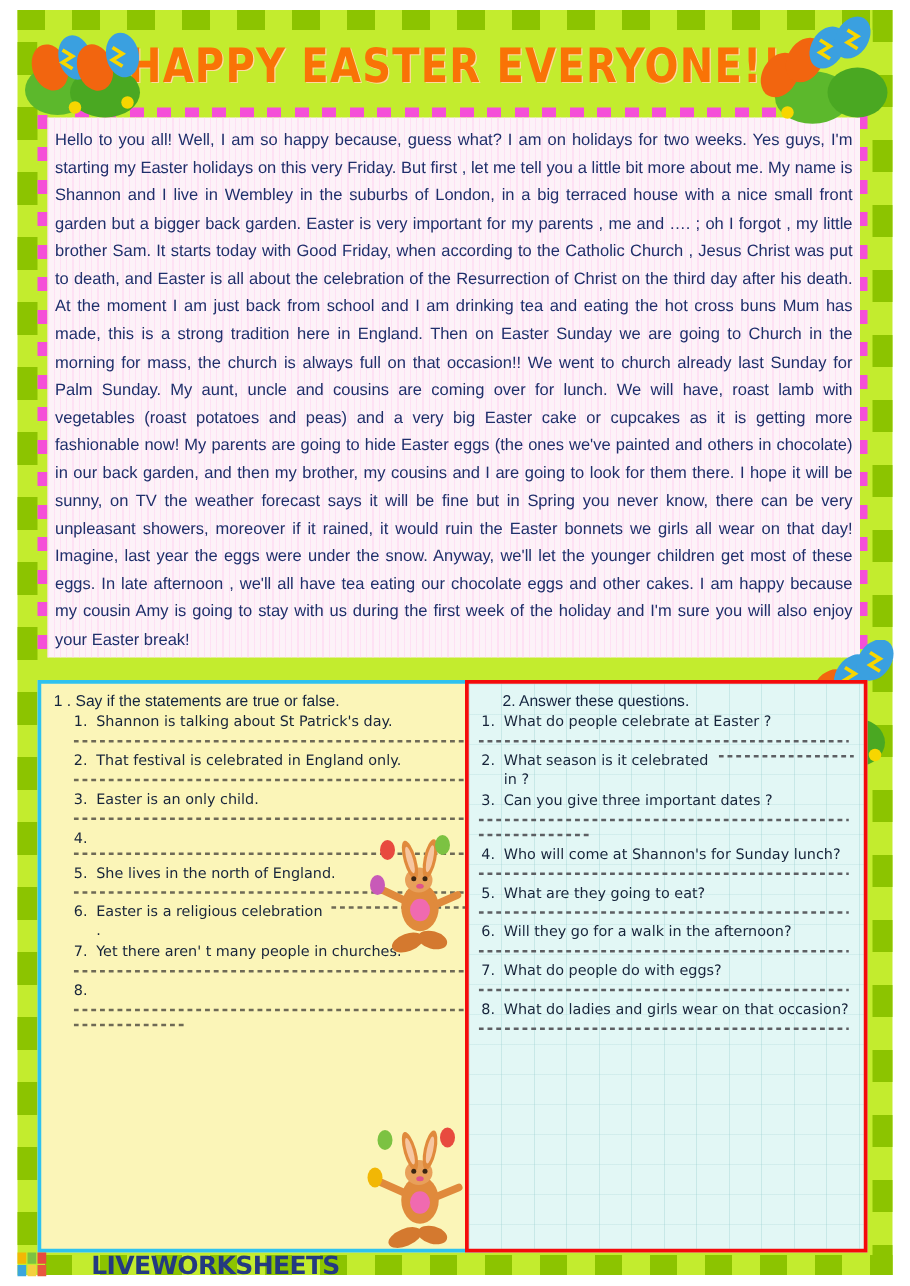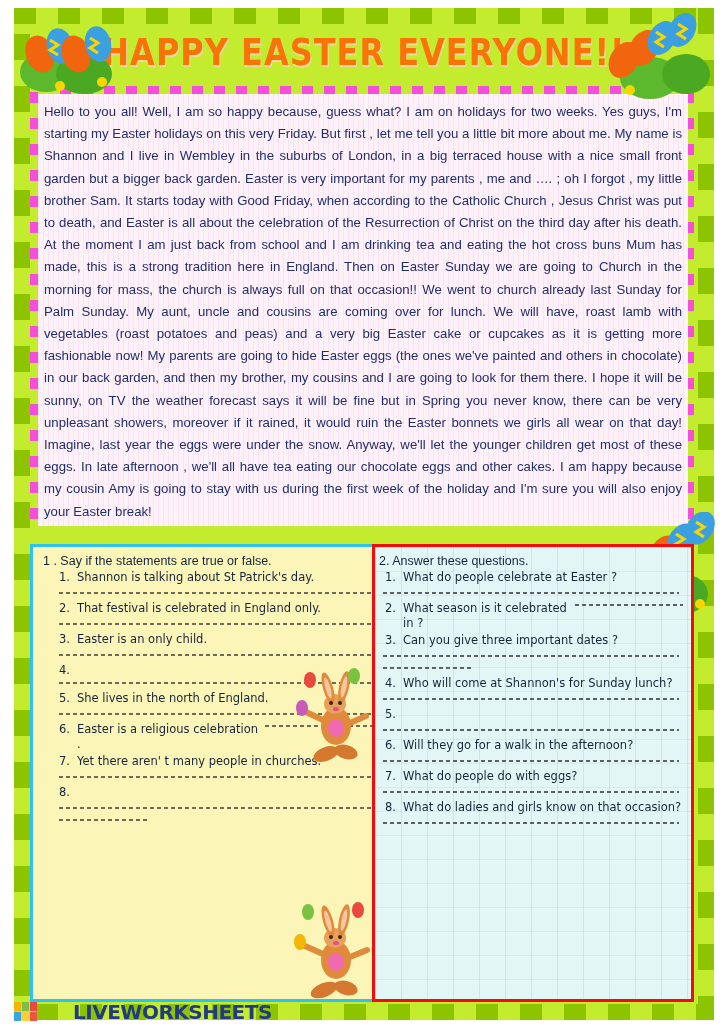--- a/index.html
+++ b/index.html
@@ -186,21 +186,21 @@
         rgba(150,205,205,.22) 0px, rgba(150,205,205,.22) 1px,
         rgba(0,0,0,0) 1px, rgba(0,0,0,0) 24px);
   }
 
   .ex-heading {
     font-family: "Liberation Sans", sans-serif;
     font-size: 12.5px;
     color: #14243f;
     padding: 7px 0 2px 10px;
   }
-  .box-right .ex-heading { padding-left: 4px; }
+  .box-right .ex-heading { padding-left: 4px; margin-left: 23px; }
   .q-row {
     display: flex;
     font-family: "DejaVu Sans", sans-serif;
     font-size: 11.5px;
     color: #17243a;
     line-height: 15px;
     padding: 0 8px 0 10px;
   }
   .box-left .q-row { padding-left: 26px; }
   .q-num {
@@ -439,20 +439,21 @@
       <div class="q-row">
         <span class="q-num">4.</span>
         <span class="q-text">Who will come at Shannon's for Sunday lunch?</span>
       </div>
       <div class="ans-line"></div>
     </div>
 
     <div class="q-block">
       <div class="q-row">
         <span class="q-num">5.</span>
+        <span class="q-text">What are they going to eat?</span>
       </div>
       <div class="ans-line"></div>
     </div>
 
     <div class="q-block">
       <div class="q-row">
         <span class="q-num">6.</span>
         <span class="q-text">Will they go for a walk in the afternoon?</span>
       </div>
       <div class="ans-line"></div>
@@ -462,21 +463,21 @@
       <div class="q-row">
         <span class="q-num">7.</span>
         <span class="q-text">What  do people  do with eggs?</span>
       </div>
       <div class="ans-line"></div>
     </div>
 
     <div class="q-block">
       <div class="q-row">
         <span class="q-num">8.</span>
-        <span class="q-text">What do ladies and girls know on that occasion?</span>
+        <span class="q-text">What do ladies and girls wear on that occasion?</span>
       </div>
       <div class="ans-line"></div>
     </div>
   </div>
 
   <div class="bunny bunny-1">
     <svg viewBox="0 0 78 100">
       <ellipse cx="40" cy="58" rx="15" ry="19" fill="#e08a3c"></ellipse>
       <ellipse cx="39" cy="36" rx="11" ry="10" fill="#e8a05a"></ellipse>
       <ellipse cx="32" cy="20" rx="5" ry="16" fill="#e08a3c" transform="rotate(-16 32 20)"></ellipse>

